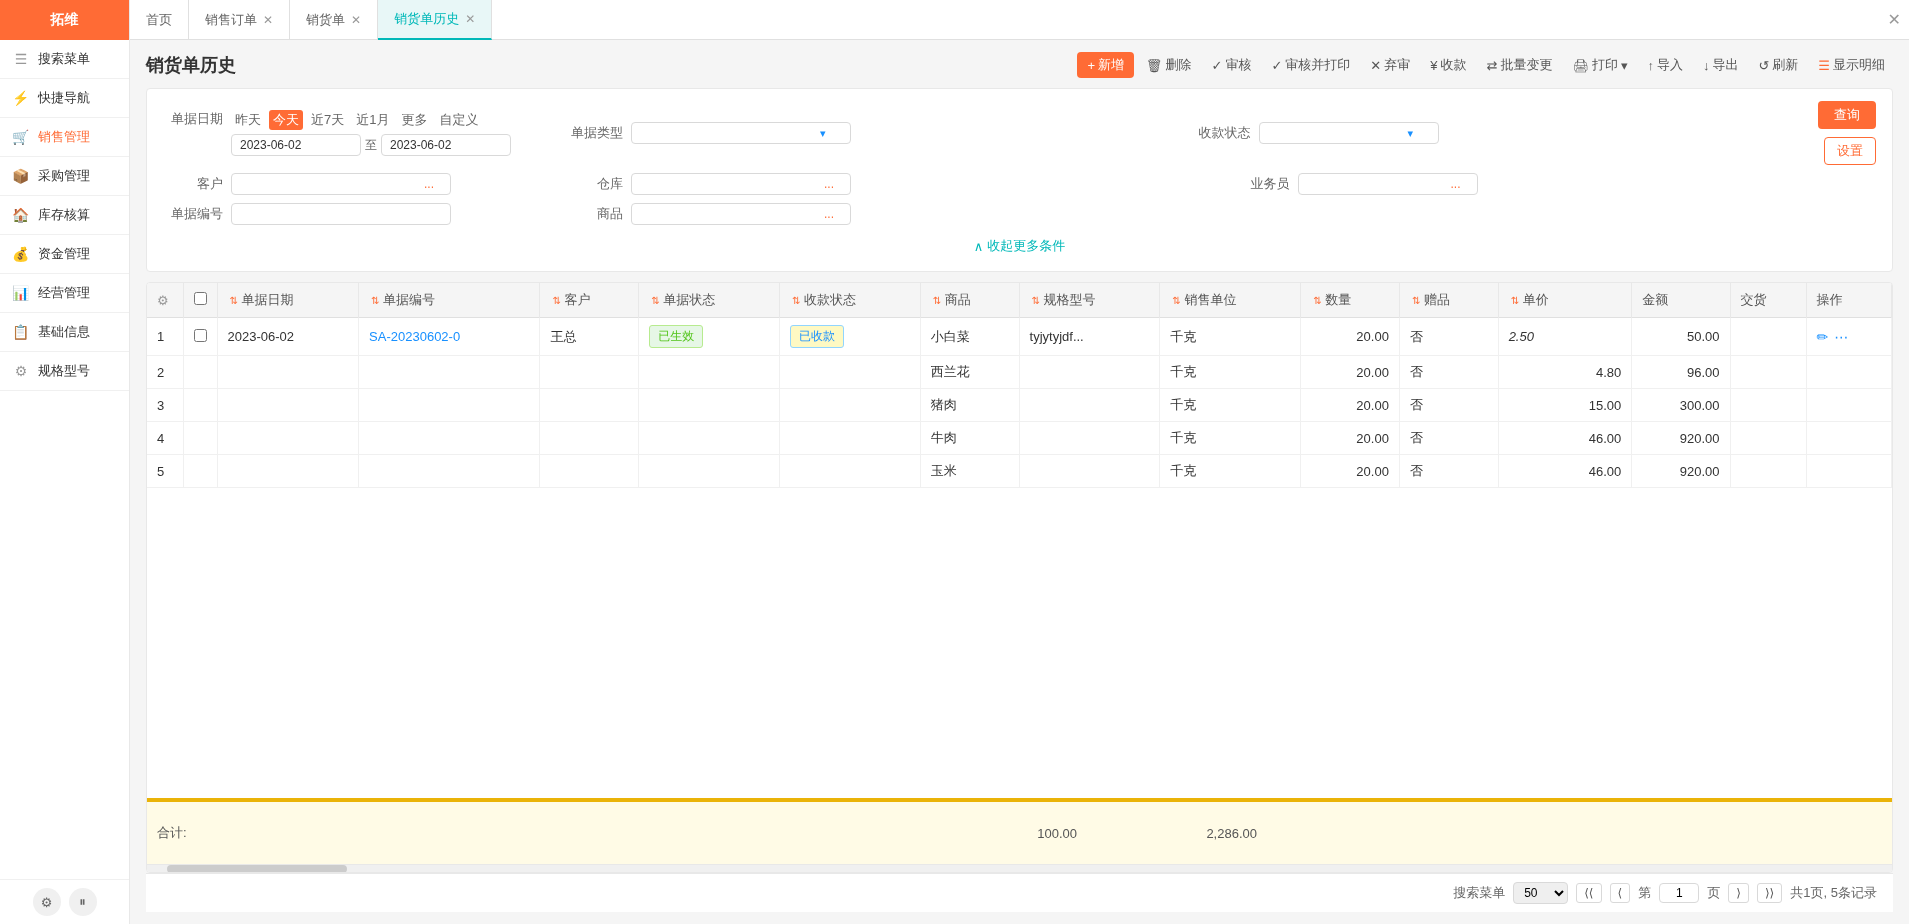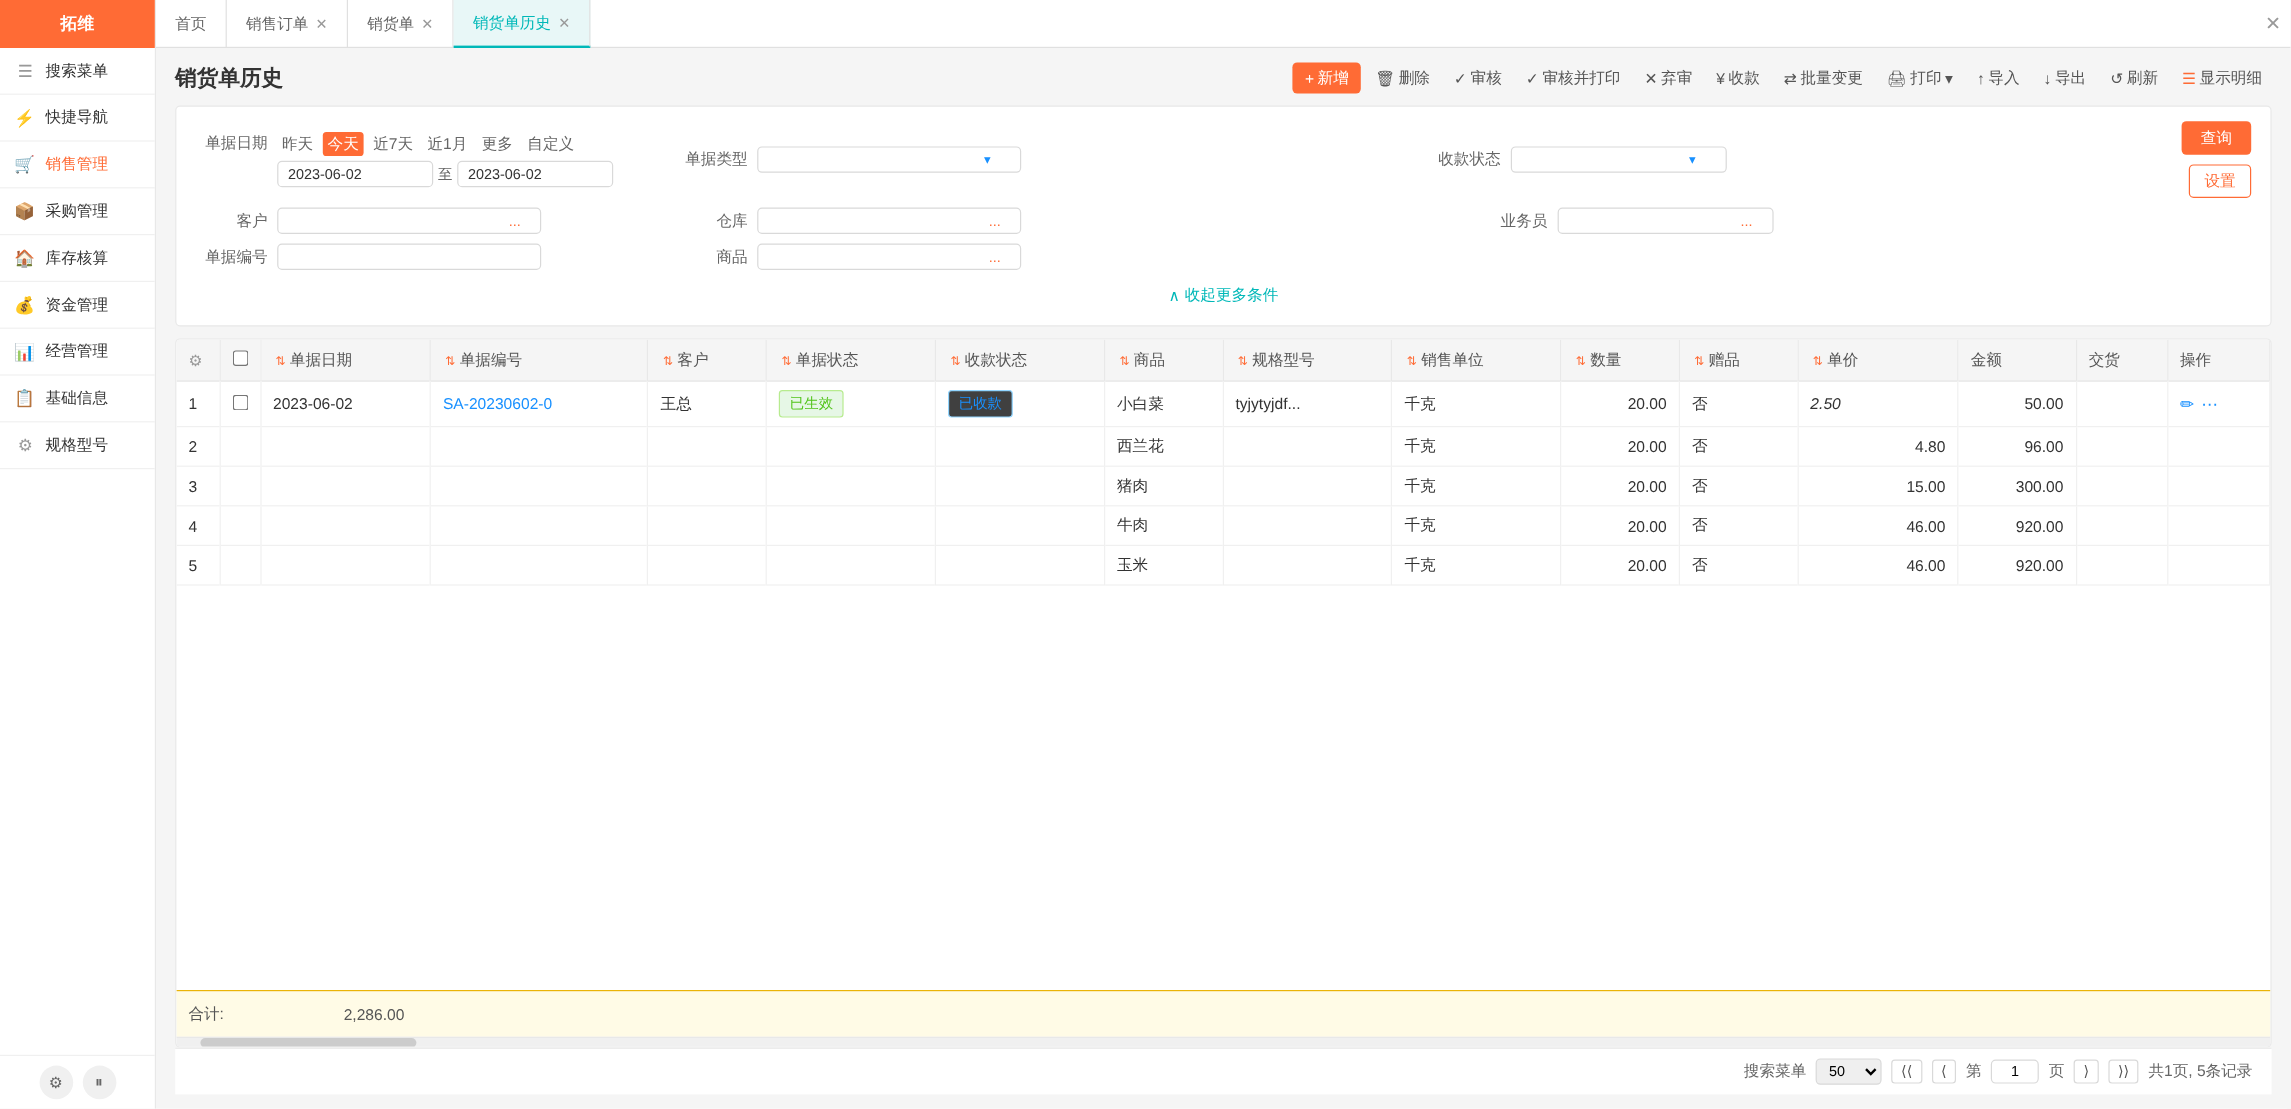--- a/index.html
+++ b/index.html
@@ -289,41 +289,41 @@
       border-right: 1px solid #f0f0f0;
       white-space: nowrap;
     }
     .badge {
       padding: 2px 8px;
       border-radius: 3px;
       font-size: 12px;
       display: inline-block;
     }
     .badge-green { background: #e6f7e6; color: #52c41a; border: 1px solid #b7eb8f; }
-    .badge-blue { background: #404040; color: #1890ff; border: 1px solid #91d5ff; }
+    .badge-blue { background: #fef9c3; color: #1890ff; border: 1px solid #91d5ff; }
     .link-text {
       color: #1890ff;
       cursor: pointer;
       text-decoration: none;
     }
     .row-action {
       display: flex;
       gap: 6px;
     }
     .action-icon {
       cursor: pointer;
       color: #1890ff;
       font-size: 14px;
     }
 
     
     .table-footer {
       background: #fffbe6;
-      border-top: 1px solid #eab308;
-      padding: 10px 10px;
+      border-top: 4px solid #eab308;
+      padding: 22px 10px;
       display: flex;
       align-items: center;
       font-size: 13px;
       color: #555;
     }
     .table-footer .footer-label {
       width: 60px;
     }
     .table-footer .footer-total-qty {
       width: 920px;
@@ -787,20 +787,21 @@
       <td style="text-align:right;">920.00</td>
       <td></td>
       <td></td>
     </tr>
             </tbody>
         </table>
       </div>
 
       <div class="table-footer">
         <span class="footer-label">合计:</span>
+        <span class="footer-total-qty">100.00</span>
         <span class="footer-total-amount">2,286.00</span>
       </div>
 
       <div class="scrollbar-track">
         <div class="scrollbar-thumb"></div>
       </div>
     </div>
 
     <div class="pagination-bar">
       <span class="pagination-info">搜索菜单</span>

